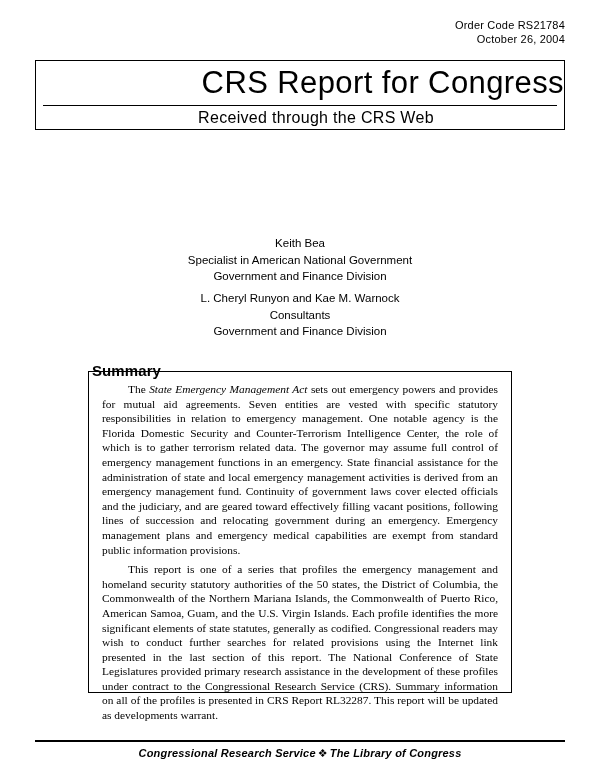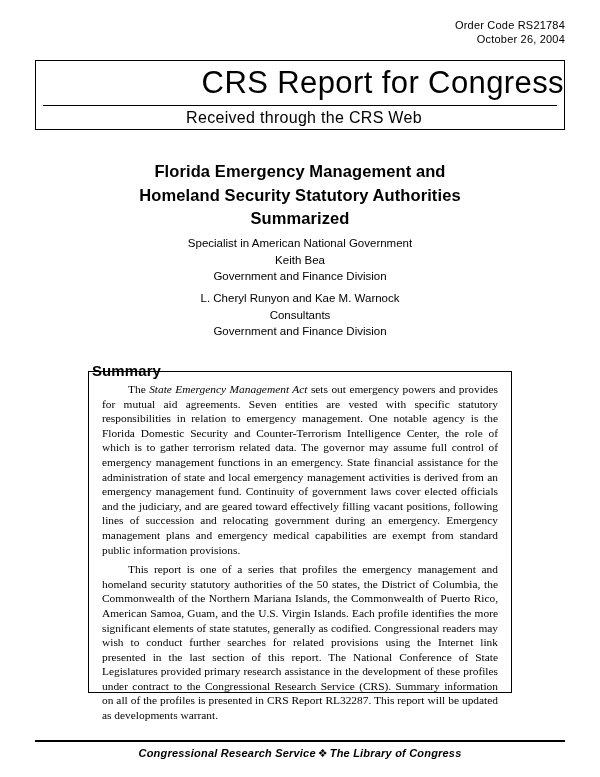--- a/index.html
+++ b/index.html
@@ -61,21 +61,21 @@
   .banner-rule {
     position: absolute;
     left: 7px;
     right: 7px;
     top: 44px;
     height: 1.3px;
     background: #000;
   }
   .banner-sub {
     position: absolute;
-    left: 4px;
+    left: 16px;
     top: 45px;
     width: 100%;
     text-align: center;
     font-family: "Liberation Sans", sans-serif;
     font-size: 16px;
     line-height: 23px;
     letter-spacing: 0.3px;
     white-space: nowrap;
   }
 
@@ -184,29 +184,24 @@
     <div>Order Code RS21784</div>
     <div>October 26, 2004</div>
   </div>
 
   <div class="banner">
     <div class="banner-title">CRS Report for Congress</div>
     <div class="banner-rule"></div>
     <div class="banner-sub">Received through the CRS Web</div>
   </div>
 
-  <div class="doc-title">
-    <div>Florida Emergency Management and</div>
-    <div>Homeland Security Statutory Authorities</div>
-    <div>Summarized</div>
-  </div>
 
   <div class="authors block-1">
+    <div>Keith Bea</div>
     <div>Specialist in American National Government</div>
-    <div>Keith Bea</div>
     <div>Government and Finance Division</div>
   </div>
 
   <div class="authors block-2">
     <div>L. Cheryl Runyon and Kae M. Warnock</div>
     <div>Consultants</div>
     <div>Government and Finance Division</div>
   </div>
 
   <div class="summary-heading">Summary</div>

